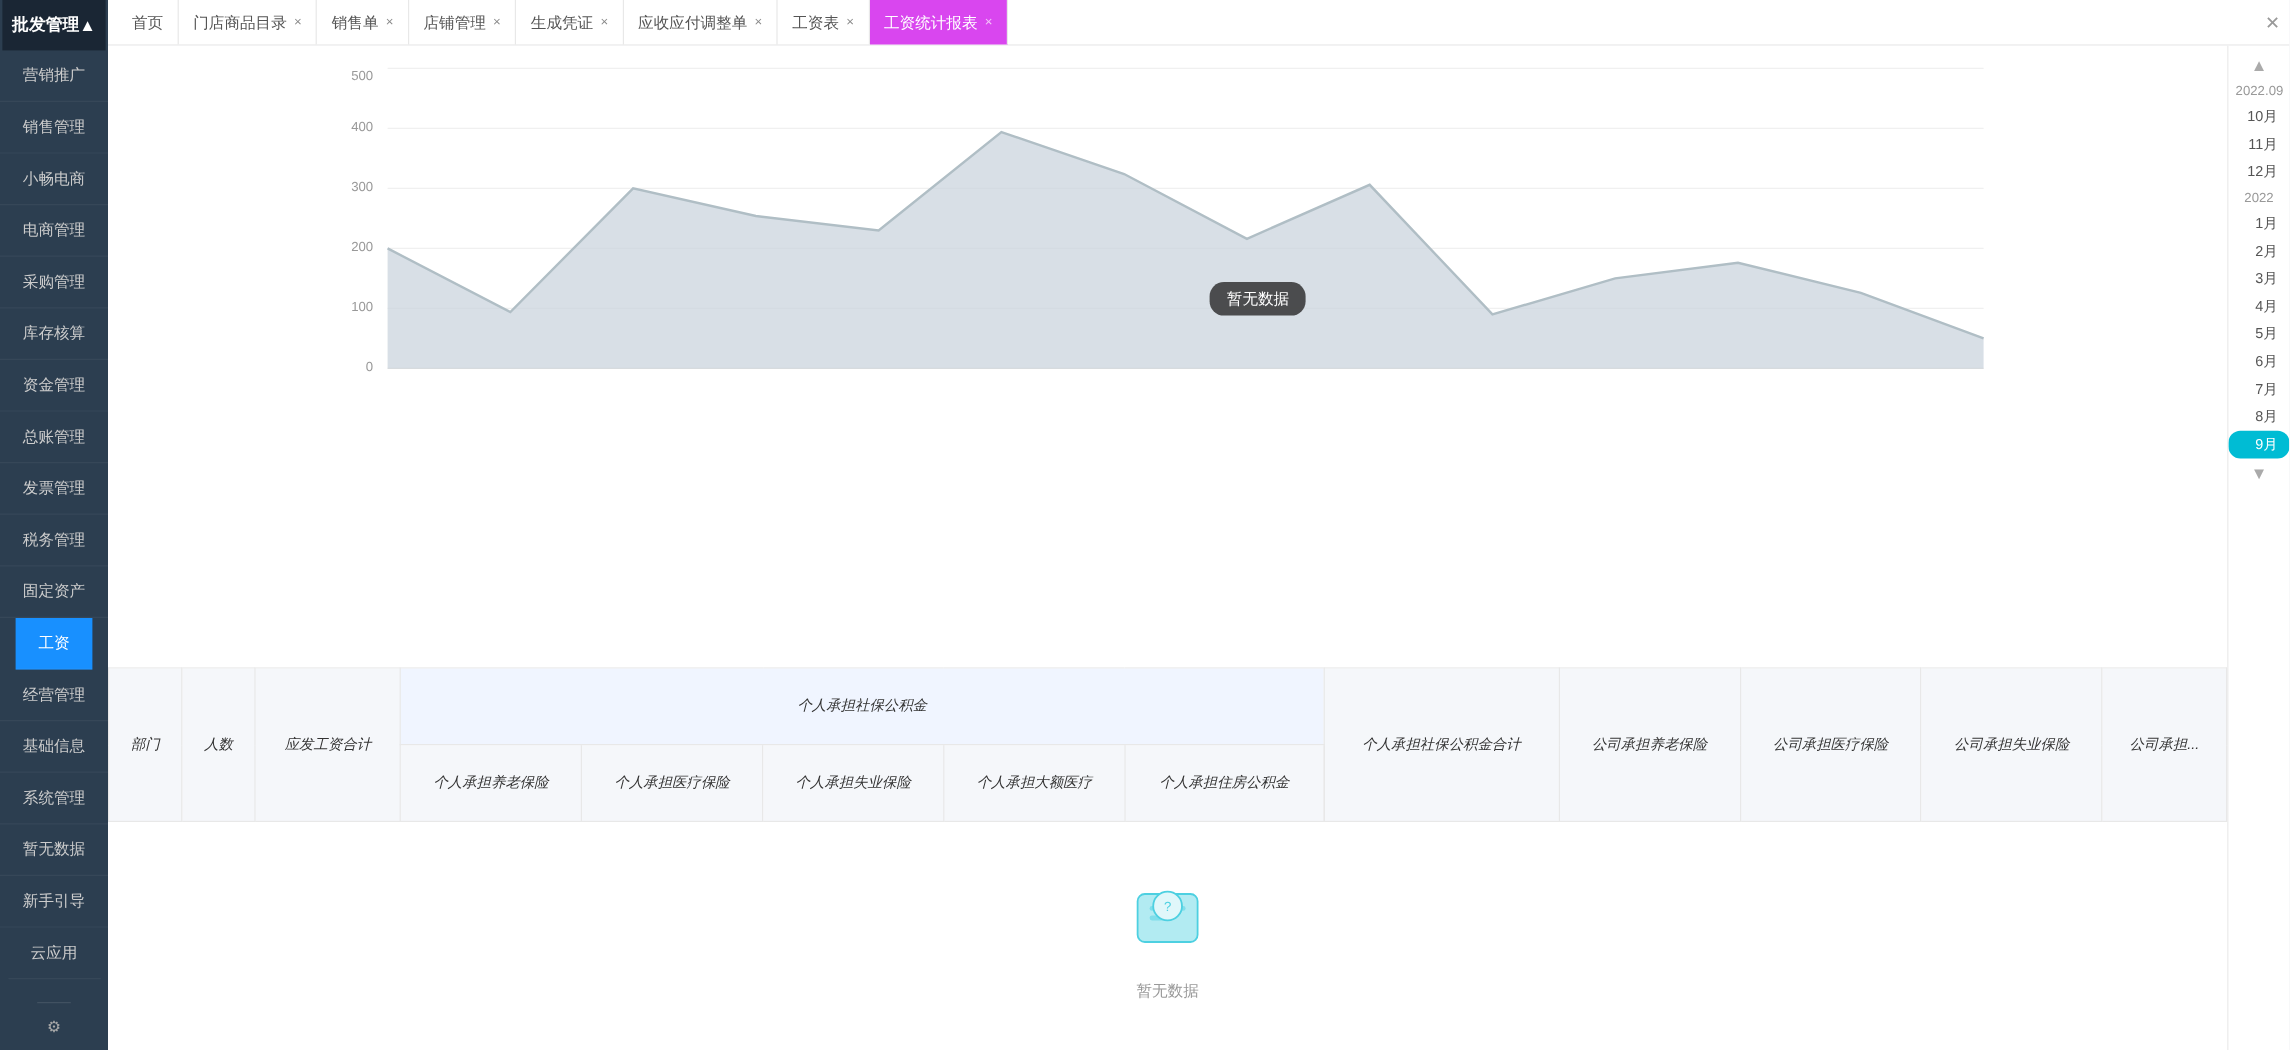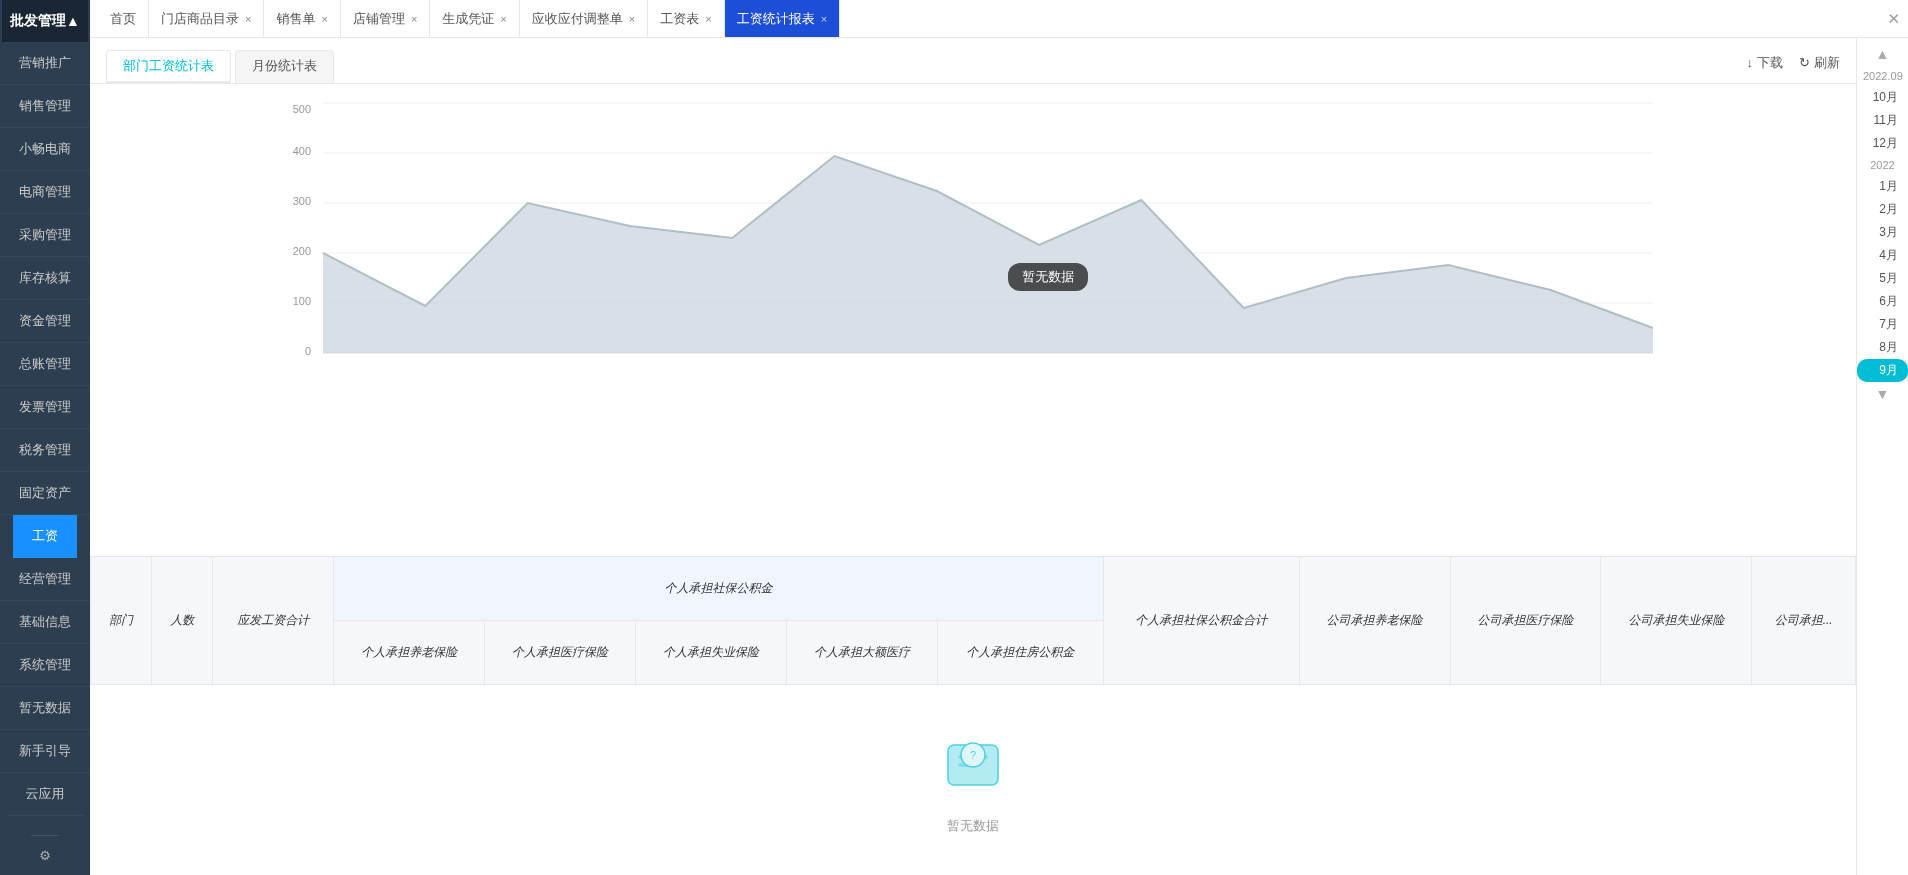--- a/index.html
+++ b/index.html
@@ -70,21 +70,21 @@
       align-items: center;
       padding: 0 12px;
       height: 38px;
       font-size: 13px;
       color: #555;
       cursor: pointer;
       border-right: 1px solid #e8e8e8;
       white-space: nowrap;
     }
     .tab-item.active {
-      background: #1d4ed8;
+      background: #d946ef;
       color: #fff;
     }
     .tab-close {
       margin-left: 6px;
       font-size: 11px;
       color: inherit;
       opacity: 0.7;
     }
     .tab-bar-close {
       margin-left: auto;
@@ -380,40 +380,20 @@
       <span class="tab-close">×</span>
     </div>
     <div class="tab-bar-close">
       <span style="cursor:pointer; font-size:15px; color:#999;">✕</span>
     </div>
   </div>
 
   <div class="content">
     <div class="page-content">
 
-      <div class="sub-tabs">
-        <div class="sub-tabs-left">
-          <div class="sub-tab active">
-            <span>部门工资统计表</span>
-          </div>
-          <div class="sub-tab">
-            <span>月份统计表</span>
-          </div>
-        </div>
-        <div class="sub-tabs-right">
-          <div class="action-btn">
-            <span>↓</span>
-            <span>下载</span>
-          </div>
-          <div class="action-btn">
-            <span>↻</span>
-            <span>刷新</span>
-          </div>
-        </div>
-      </div>
 
 
       <div class="chart-area">
         <svg viewBox="0 0 1380 260" width="100%" height="260" xmlns="http://www.w3.org/2000/svg">
 
           <text x="28" y="255" font-size="11" fill="#999" text-anchor="end">0</text>
           <text x="28" y="205" font-size="11" fill="#999" text-anchor="end">100</text>
           <text x="28" y="155" font-size="11" fill="#999" text-anchor="end">200</text>
           <text x="28" y="105" font-size="11" fill="#999" text-anchor="end">300</text>
           <text x="28" y="55" font-size="11" fill="#999" text-anchor="end">400</text>

